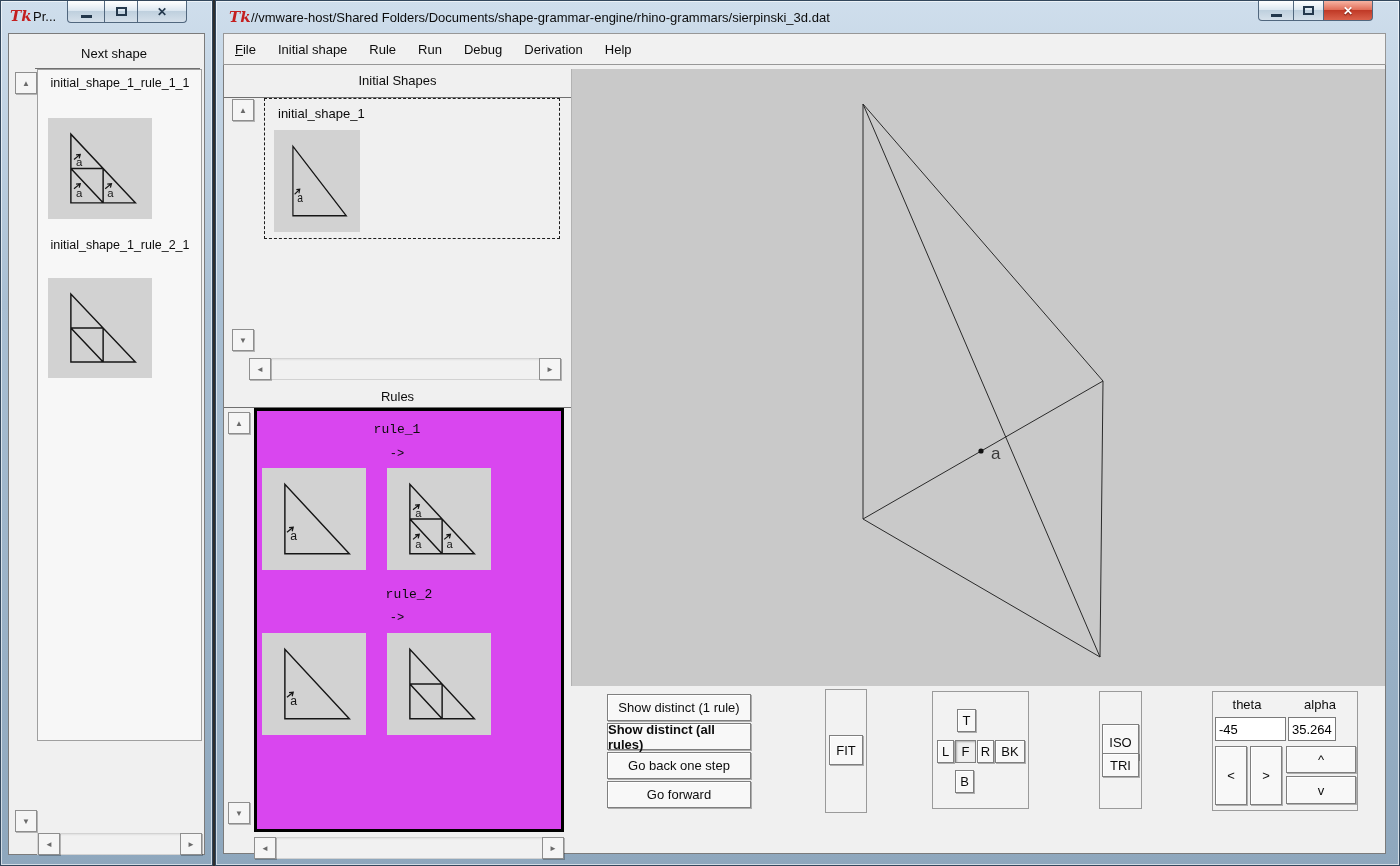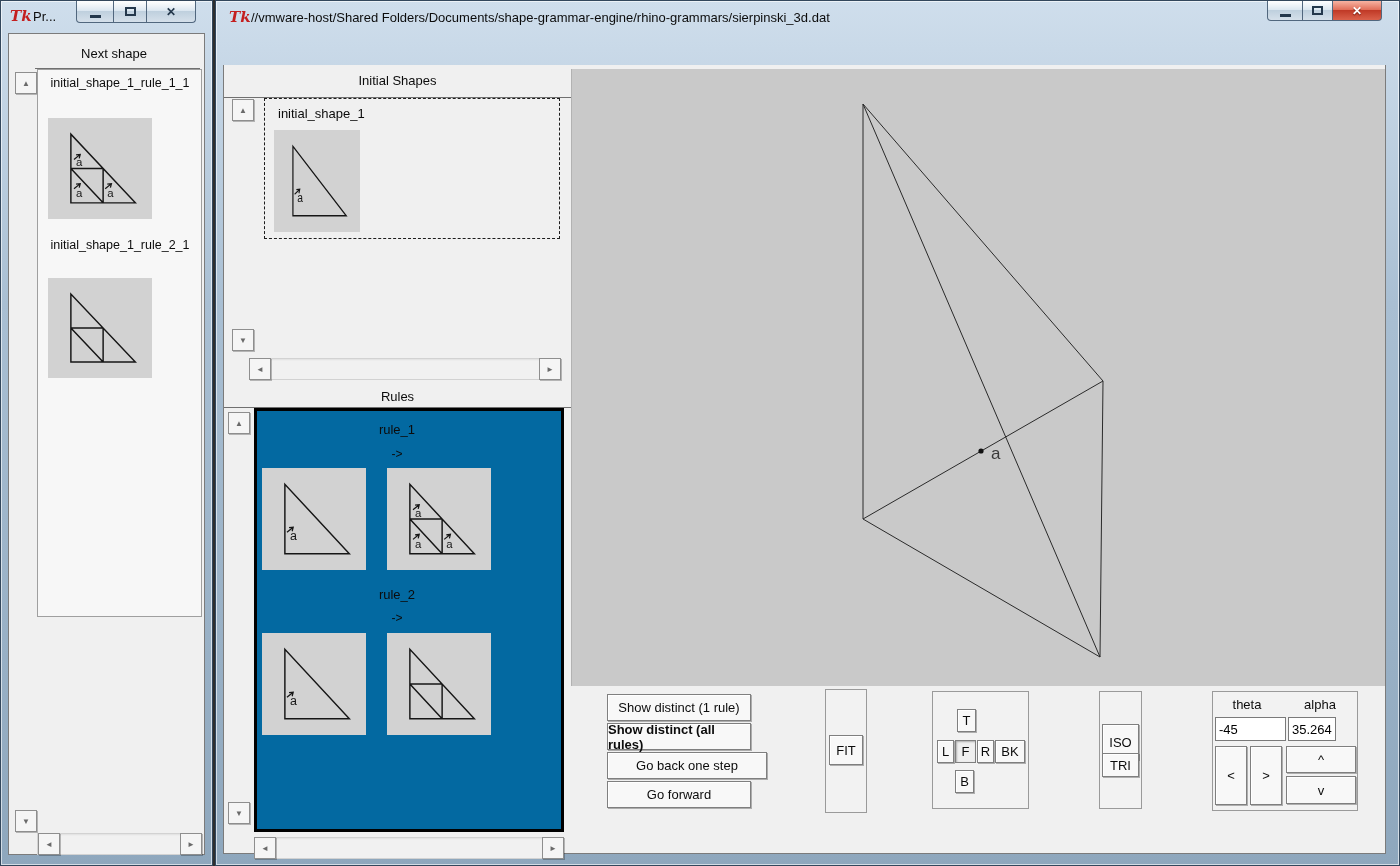--- a/index.html
+++ b/index.html
@@ -3,21 +3,21 @@
 <meta charset="utf-8">
 <style>
   * { margin:0; padding:0; box-sizing:border-box; }
   html,body { width:1400px; height:866px; }
   body { position:relative; background:#2e2e2e; font-family:"Liberation Sans", sans-serif; overflow:hidden; }
 
   
   .win { position:absolute; border:1px solid #33475c;
          background:linear-gradient(180deg,#cfdeec 0%,#a9bfd3 35%,#8ea7bd 100%);
          box-shadow:inset 0 0 0 1px rgba(255,255,255,.6); }
-  .tbar { position:absolute; left:0; right:0; top:0; height:30px; }
+  .tbar { position:absolute; left:0; right:9px; top:0; height:30px; }
   .tk-ico { position:absolute; font:italic bold 15px "DejaVu Serif", serif; color:#c41f1f; }
   .ttext { position:absolute; font-size:13px; color:#0c0c0c; white-space:nowrap; }
   .caps { position:absolute; top:0; display:flex; }
   .cap { height:22px; border:1px solid #51677e; border-top:none; margin-left:-1px;
          background:linear-gradient(180deg,#ffffff,#dde8f1 45%,#bfd0de 50%,#d5e0ea);
          display:flex; align-items:center; justify-content:center; }
   .cap.first { border-radius:0 0 0 4px; }
   .cap.last  { border-radius:0 0 4px 0; }
   .cap.red { background:linear-gradient(180deg,#f7b3a2,#e2705b 45%,#c03a27 50%,#da614b); }
   .g-min { width:11px; height:3px; background:#24384c; margin-top:9px; }
@@ -42,21 +42,21 @@
             box-shadow:1px 1px 0 rgba(0,0,0,.28), inset 1px 1px 0 #fff;
             font-size:13px; color:#0c0c0c; display:flex; align-items:center; justify-content:center; }
   .tk-btn.pressed { box-shadow:inset 1px 1px 2px rgba(0,0,0,.28); background:#efefef; }
 
   .frame { position:absolute; border:1px solid #9a9a9a; background:#f2f2f2; }
   .field { position:absolute; border:1px solid #7a7a7a; background:#fff; font:13px "Liberation Sans",sans-serif;
            padding:2px 3px; overflow:hidden; }
 
   .listarea { position:absolute; background:#f7f7f7; border:1px solid #9f9f9f; }
   .item-dashed { position:absolute; border:1px dashed #1c1c1c; }
-  .rules-box { position:absolute; border:3px solid #000; background:#0369a1; }
+  .rules-box { position:absolute; border:3px solid #000; background:#d946ef;font-family:Liberation Mono, monospace; }
   .thumb { position:absolute; display:block; }
   .wrapname { font-size:12.5px; color:#0c0c0c; text-align:center; word-break:break-all; line-height:1.25; position:absolute; }
 
   .menubar { position:absolute; background:#f1f1f1; border:1px solid #979797; display:flex; align-items:center; }
   .mi { display:block; padding:7px 11px; font-size:13px; color:#0c0c0c; }
   .mi-file::first-letter { text-decoration:underline; }
 
   .canvas { position:absolute; background:#c9c9c9; border-left:1px solid #b2b2b2; }
 </style>
 </head>
@@ -83,21 +83,21 @@
     <div class="hdr" style="left:20px;width:170px;top:12px;">Next shape</div>
     <div class="hline" style="left:26px;right:4px;top:34px;"></div>
 
     <div class="sbtn" style="left:6px;top:38px;">
         <span>▲</span>
       </div>
     <div class="sbtn" style="left:6px;top:776px;">
         <span>▼</span>
       </div>
 
-    <div class="listarea" style="left:28px;top:35px;width:165px;height:548px;">
+    <div class="listarea" style="left:28px;top:35px;width:165px;height:672px;">
 
       <div>
         <div class="wrapname" style="left:8px;top:6px;width:148px;">initial_shape_1_rule_1_1</div>
         <svg class="thumb" style="left:10px;top:48px;" width="104" height="101" viewBox="0 0 100 100" preserveAspectRatio="none">
           <rect width="100" height="100" fill="#d2d2d2"></rect>
           <path d="M22 16 L22 84 L84 84 Z M22 50 H53 M53 50 V84 M22 50 L53 84" fill="none" stroke="#161616" stroke-width="1.4"></path>
           <path d="M25 41 l6 -5 m-4 0.5 l4 -0.5 l-1 4" fill="none" stroke="#161616" stroke-width="1.2"></path>
           <text x="27" y="48" font-size="11" fill="#161616">a</text>
           <path d="M25 70 l6 -5 m-4 0.5 l4 -0.5 l-1 4" fill="none" stroke="#161616" stroke-width="1.2"></path>
           <text x="27" y="78" font-size="11" fill="#161616">a</text>
@@ -135,20 +135,29 @@
         </div>
       <div class="cap" style="width:31px;height:20px;">
           <span class="g-max"></span>
         </div>
       <div class="cap last red" style="width:50px;height:20px;">
           <span class="g-x">✕</span>
         </div>
     </div>
   </div>
 
+  <div class="menubar" style="left:7px;right:13px;top:32px;height:32px;">
+    <div class="mi mi-file">File</div>
+    <div class="mi">Initial shape</div>
+    <div class="mi">Rule</div>
+    <div class="mi">Run</div>
+    <div class="mi">Debug</div>
+    <div class="mi">Derivation</div>
+    <div class="mi">Help</div>
+  </div>
 
   <div class="client" style="left:7px;right:13px;top:64px;bottom:11px;border-top:none;">
 
     <div>
       <div class="hdr" style="left:0;width:347px;top:8px;">Initial Shapes</div>
       <div class="hline" style="left:0;width:347px;top:32px;"></div>
       <div class="sbtn" style="left:8px;top:34px;">
           <span>▲</span>
         </div>
 
@@ -198,21 +207,21 @@
             <path d="M25 41 l6 -5 m-4 0.5 l4 -0.5 l-1 4" fill="none" stroke="#161616" stroke-width="1.2"></path>
             <text x="27" y="48" font-size="11" fill="#161616">a</text>
             <path d="M25 70 l6 -5 m-4 0.5 l4 -0.5 l-1 4" fill="none" stroke="#161616" stroke-width="1.2"></path>
             <text x="27" y="78" font-size="11" fill="#161616">a</text>
             <path d="M55 70 l6 -5 m-4 0.5 l4 -0.5 l-1 4" fill="none" stroke="#161616" stroke-width="1.2"></path>
             <text x="57" y="78" font-size="11" fill="#161616">a</text>
           </svg>
         </div>
 
         <div>
-          <div class="lbl ctr" style="left:0;width:280px;top:176px;">rule_2</div>
+          <div class="lbl ctr" style="left:12px;width:280px;top:176px;">rule_2</div>
           <div class="lbl ctr" style="left:0;width:280px;top:200px;font-size:12px;">-&gt;</div>
           <svg class="thumb" style="left:5px;top:222px;" width="104" height="102" viewBox="0 0 100 100" preserveAspectRatio="none">
             <rect width="100" height="100" fill="#d2d2d2"></rect>
             <path d="M22 16 L22 84 L84 84 Z" fill="none" stroke="#161616" stroke-width="1.4"></path>
             <path d="M24 63 l6 -5 m-4 0.5 l4 -0.5 l-1 4" fill="none" stroke="#161616" stroke-width="1.2"></path>
             <text x="27" y="71" font-size="12" fill="#161616">a</text>
           </svg>
           <svg class="thumb" style="left:130px;top:222px;" width="104" height="102" viewBox="0 0 100 100" preserveAspectRatio="none">
             <rect width="100" height="100" fill="#d2d2d2"></rect>
             <path d="M22 16 L22 84 L84 84 Z M22 50 H53 M53 50 V84 M22 50 L53 84" fill="none" stroke="#161616" stroke-width="1.4"></path>
@@ -243,21 +252,21 @@
           <line x1="531" y1="312" x2="528" y2="588"></line>
         </g>
         <circle cx="409" cy="382" r="2.6" fill="#111"></circle>
         <text x="419" y="390" font-size="17" fill="#3a3a3a">a</text>
       </svg>
     </div>
 
     <div>
       <div class="tk-btn" style="left:383px;top:629px;width:144px;height:27px;">Show distinct (1 rule)</div>
       <div class="tk-btn" style="left:383px;top:658px;width:144px;height:27px;font-weight:bold;">Show distinct (all rules)</div>
-      <div class="tk-btn" style="left:383px;top:687px;width:160px;height:27px;">Go back one step</div>
+      <div class="tk-btn" style="left:383px;top:687px;width:144px;height:27px;">Go back one step</div>
       <div class="tk-btn" style="left:383px;top:716px;width:144px;height:27px;">Go forward</div>
 
       <div class="frame" style="left:601px;top:624px;width:42px;height:124px;"></div>
       <div class="tk-btn" style="left:605px;top:670px;width:34px;height:30px;">FIT</div>
 
       <div class="frame" style="left:708px;top:626px;width:97px;height:118px;"></div>
       <div class="tk-btn" style="left:733px;top:644px;width:19px;height:23px;">T</div>
       <div class="tk-btn" style="left:713px;top:675px;width:17px;height:23px;">L</div>
       <div class="tk-btn pressed" style="left:731px;top:675px;width:21px;height:23px;">F</div>
       <div class="tk-btn" style="left:753px;top:675px;width:17px;height:23px;">R</div>

